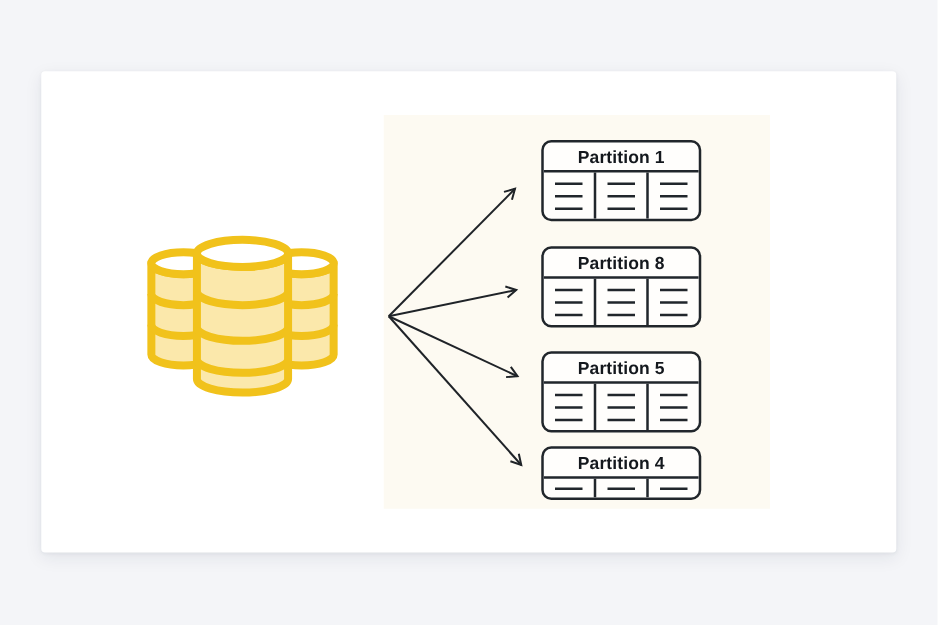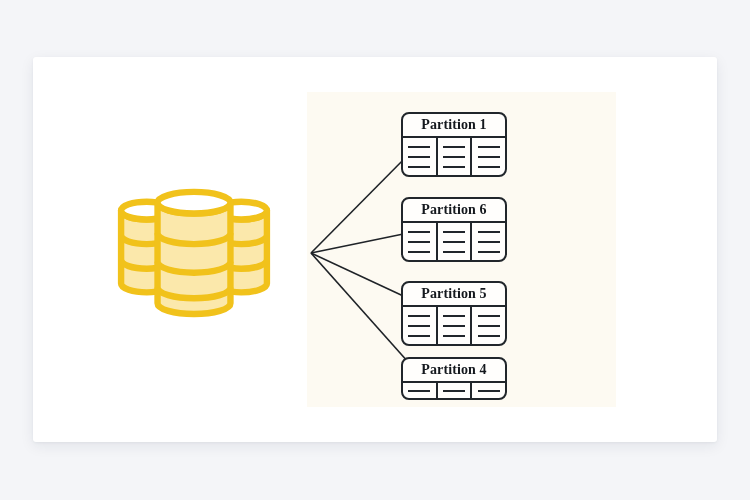--- a/index.html
+++ b/index.html
@@ -45,29 +45,28 @@
   .db .band{fill:none;stroke:var(--db-stroke);stroke-width:6.5;}
   .db .top{fill:var(--db-top);stroke:var(--db-stroke);stroke-width:6.5;}
   .arrows{
     position:absolute;
     left:0; top:0;
     width:684px; height:385px;
   }
   .arrows line{stroke:var(--arrow);stroke-width:1.6;}
   .partition{
     position:absolute;
-    left:368px;
-    width:106px;
+    left:400px;
+    width:128px;
     background:var(--box-bg);
     border:2px solid var(--box-border);
     border-radius:8px;
     display:flex;
     flex-direction:column;
     overflow:hidden;
-    font-family:Liberation Serif, serif;
   }
   .p-header{
     height:24px;
     flex:0 0 24px;
     border-bottom:2px solid var(--box-border);
     display:flex;
     align-items:center;
     justify-content:center;
     font-size:14px;
     font-weight:700;
@@ -154,21 +153,21 @@
         </div>
       <div class="p-col">
           <i class="p-line"></i>
           <i class="p-line"></i>
           <i class="p-line"></i>
         </div>
     </div>
   </div>
 
   <div class="partition" style="top:140px;height:65px;">
-    <div class="p-header">Partition 6</div>
+    <div class="p-header">Partition 8</div>
     <div class="p-body">
       <div class="p-col">
           <i class="p-line"></i>
           <i class="p-line"></i>
           <i class="p-line"></i>
         </div>
       <div class="p-col">
           <i class="p-line"></i>
           <i class="p-line"></i>
           <i class="p-line"></i>

